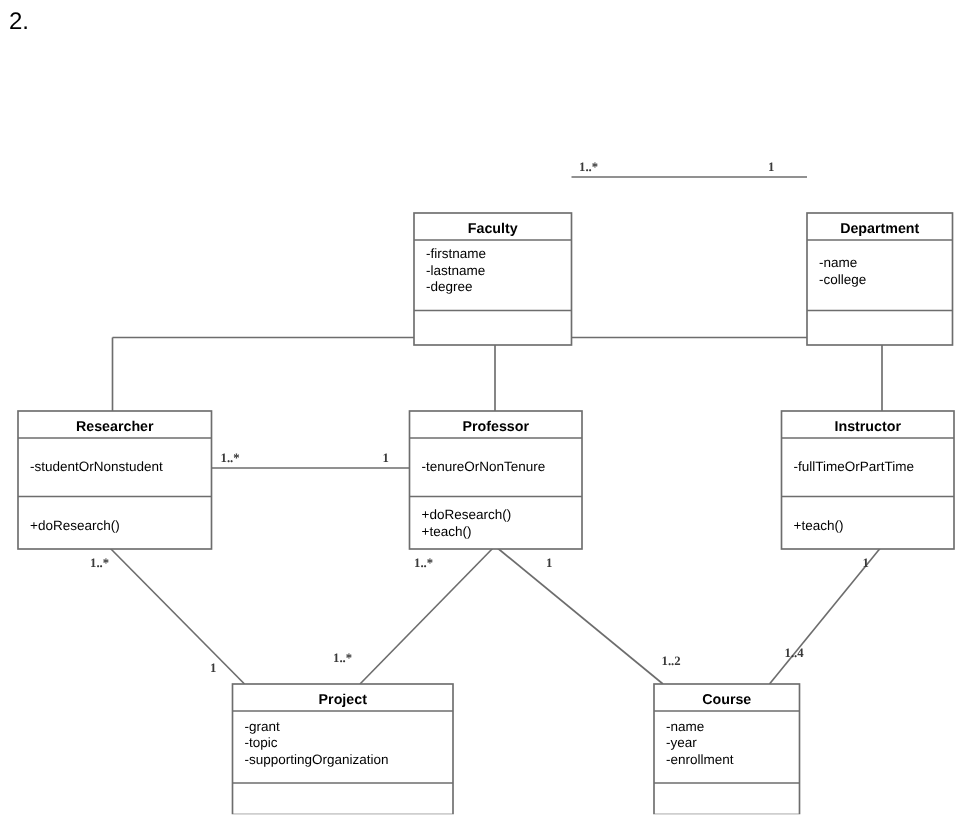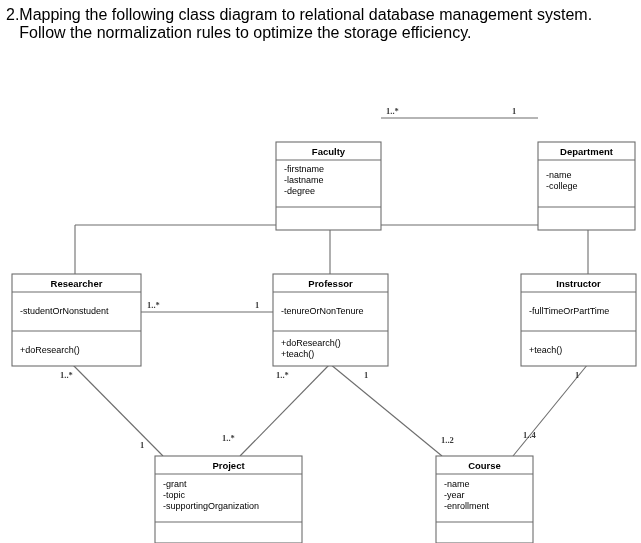--- a/index.html
+++ b/index.html
@@ -70,21 +70,20 @@
     font-size: 8.5px;
     font-weight: bold;
     fill: #3a3a3a;
   }
 </style>
 </head>
 <body>
 
 <div id="question-header">
   <span>2.</span>
-  <span>Mapping the following class diagram to relational database management system. Follow the normalization rules to optimize the storage efficiency.</span>
 </div>
 
 <div id="diagram-area">
 <svg width="641" height="485" viewBox="0 0 641 485" xmlns="http://www.w3.org/2000/svg">
 
   <path class="assoc-line" d="M 381 60 L 538 60"></path>
 
   <polygon class="gen-triangle" points="330,122 322,135 338,135"></polygon>
   <path class="gen-line" d="M 330 135 L 330 167"></path>
   <path class="gen-line" d="M 75 167 L 588 167"></path>

